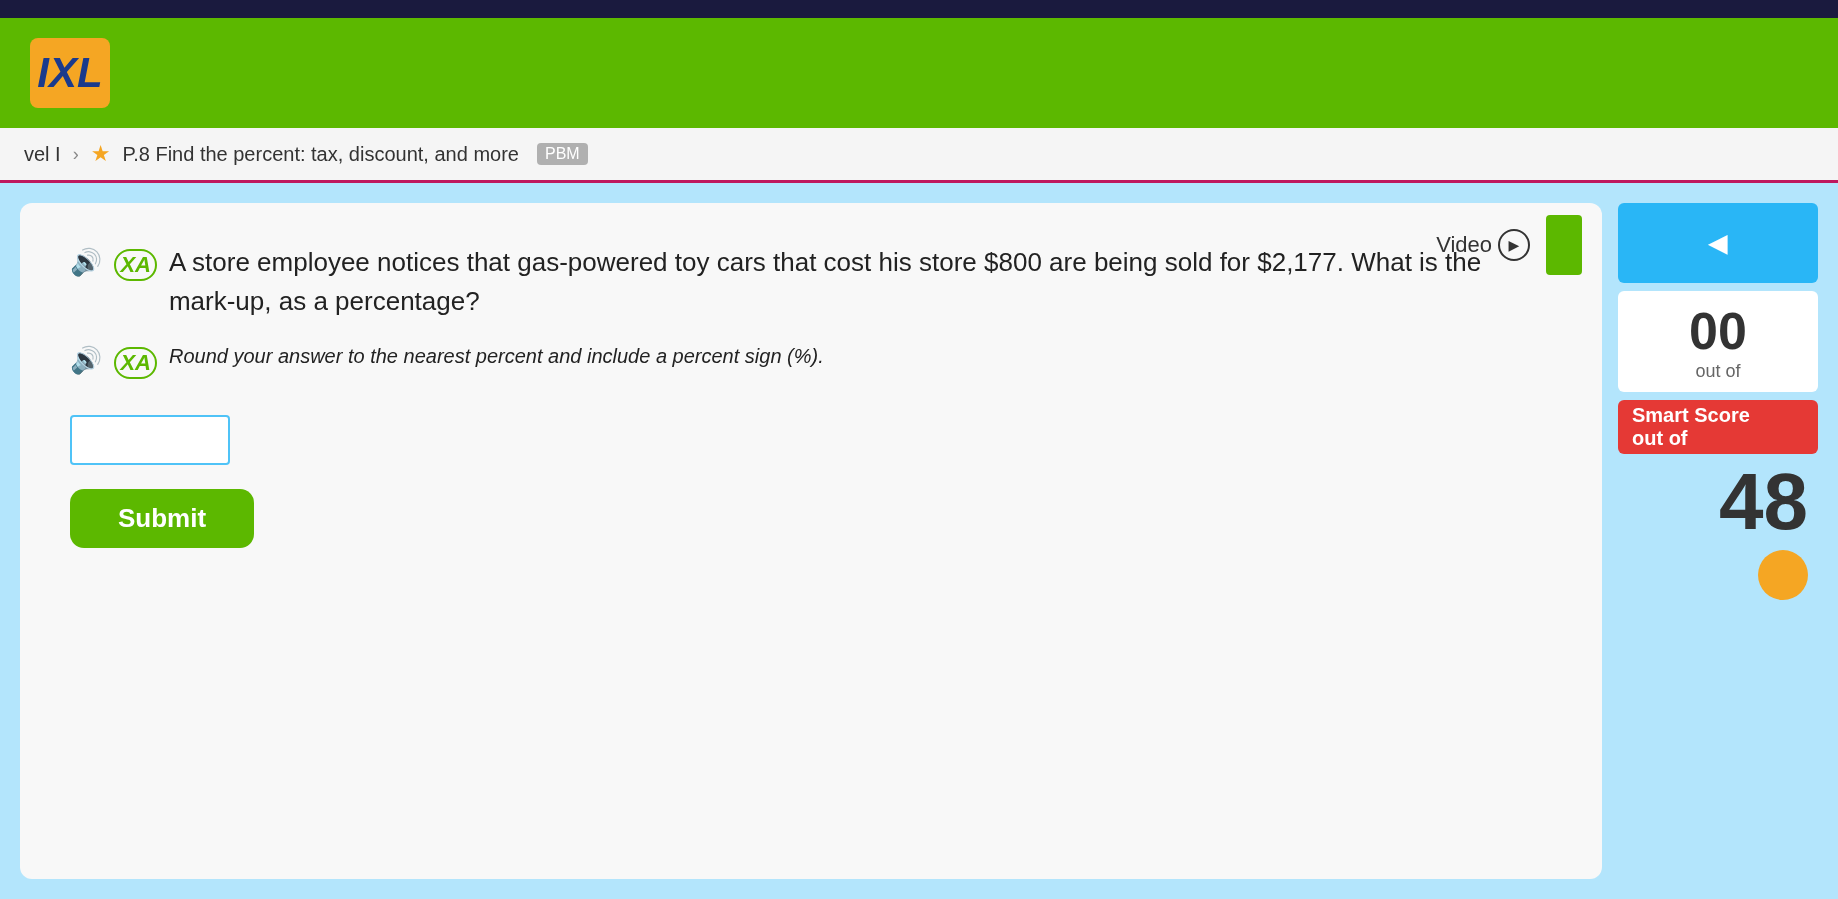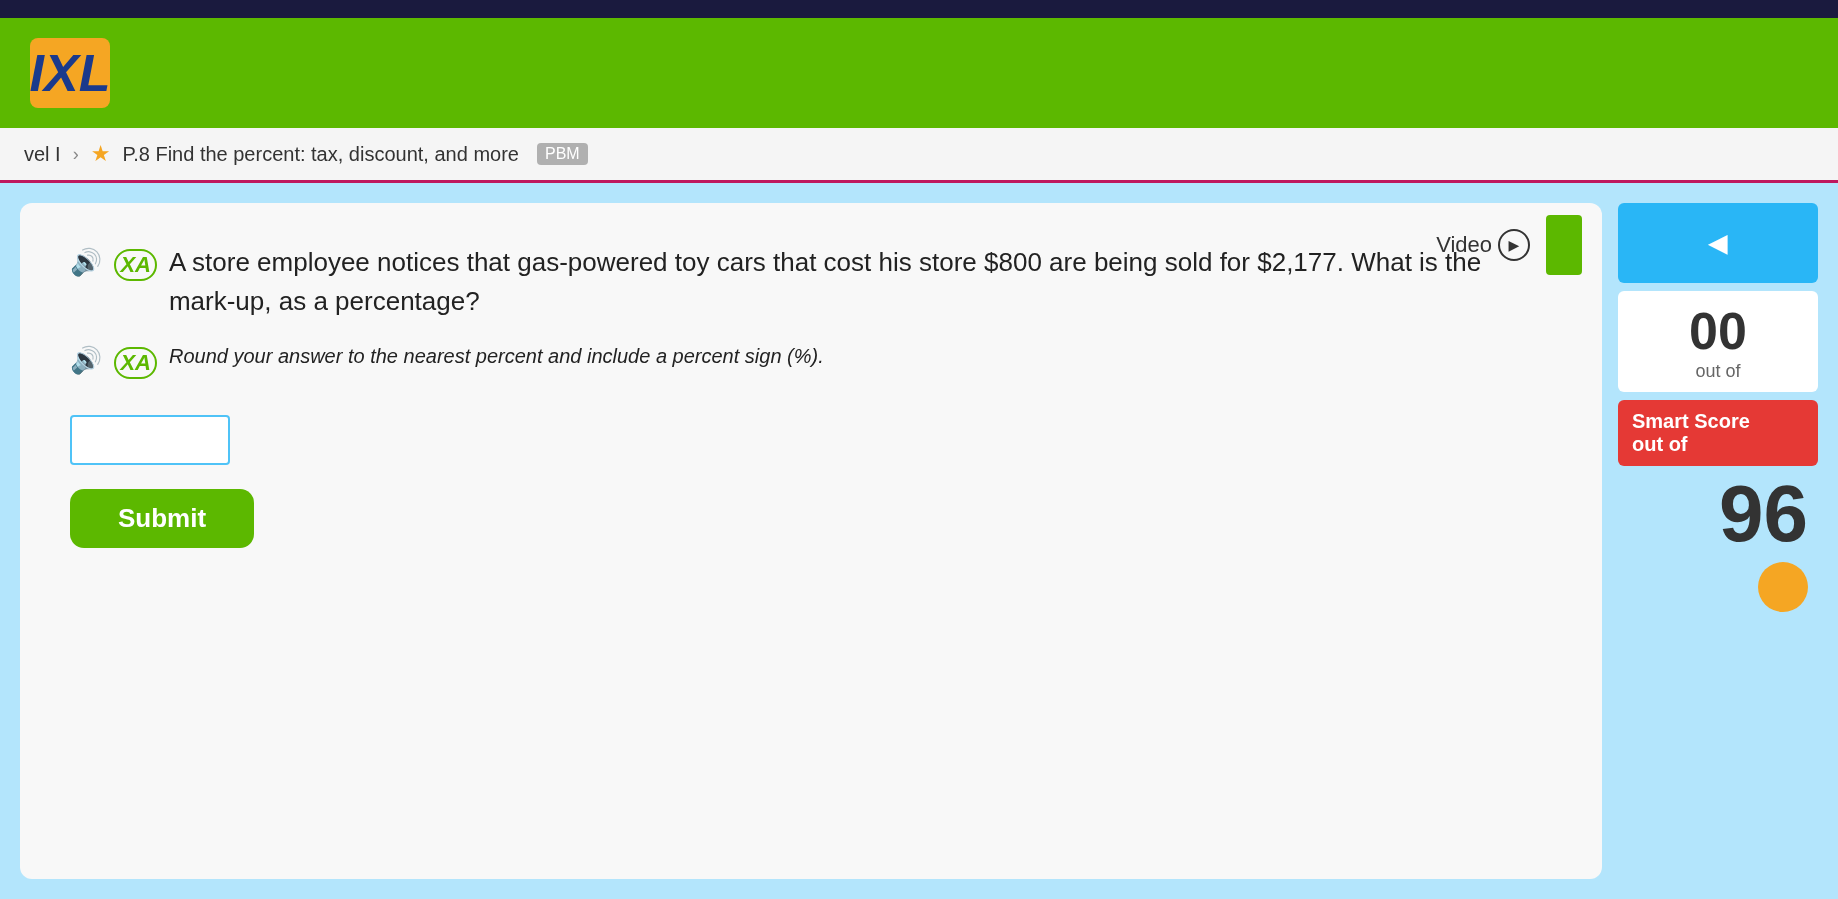--- a/index.html
+++ b/index.html
@@ -26,21 +26,21 @@
       border-radius: 8px;
       width: 80px;
       height: 70px;
       display: flex;
       align-items: center;
       justify-content: center;
       flex-shrink: 0;
     }
 
     .logo-text {
-      font-size: 52px;
+      font-size: 42px;
       font-weight: 900;
       color: #1a3a8c;
       font-style: italic;
     }
 
     .nav-links {
       display: flex;
       align-items: center;
       gap: 80px;
       position: absolute;
@@ -266,21 +266,21 @@
     }
 
     .score-label {
       font-size: 18px;
       color: #666;
     }
 
     .smart-score-box {
       background: #e53935;
       border-radius: 6px;
-      padding: 10px 14px;
+      padding: 4px 14px;
       color: white;
       font-size: 20px;
       font-weight: bold;
     }
 
     .big-number {
       font-size: 80px;
       font-weight: 900;
       color: #333;
       text-align: right;
@@ -365,18 +365,18 @@
       <div class="score-number">00</div>
       <div class="score-label">out of</div>
     </div>
 
     <div class="smart-score-box">
       <span>Smart Score</span>
       <br>
       <span>out of</span>
     </div>
 
-    <div class="big-number">96</div>
+    <div class="big-number">48</div>
 
     <div class="orange-circle"></div>
 
   </div>
 </div>
 
 </body></html>

